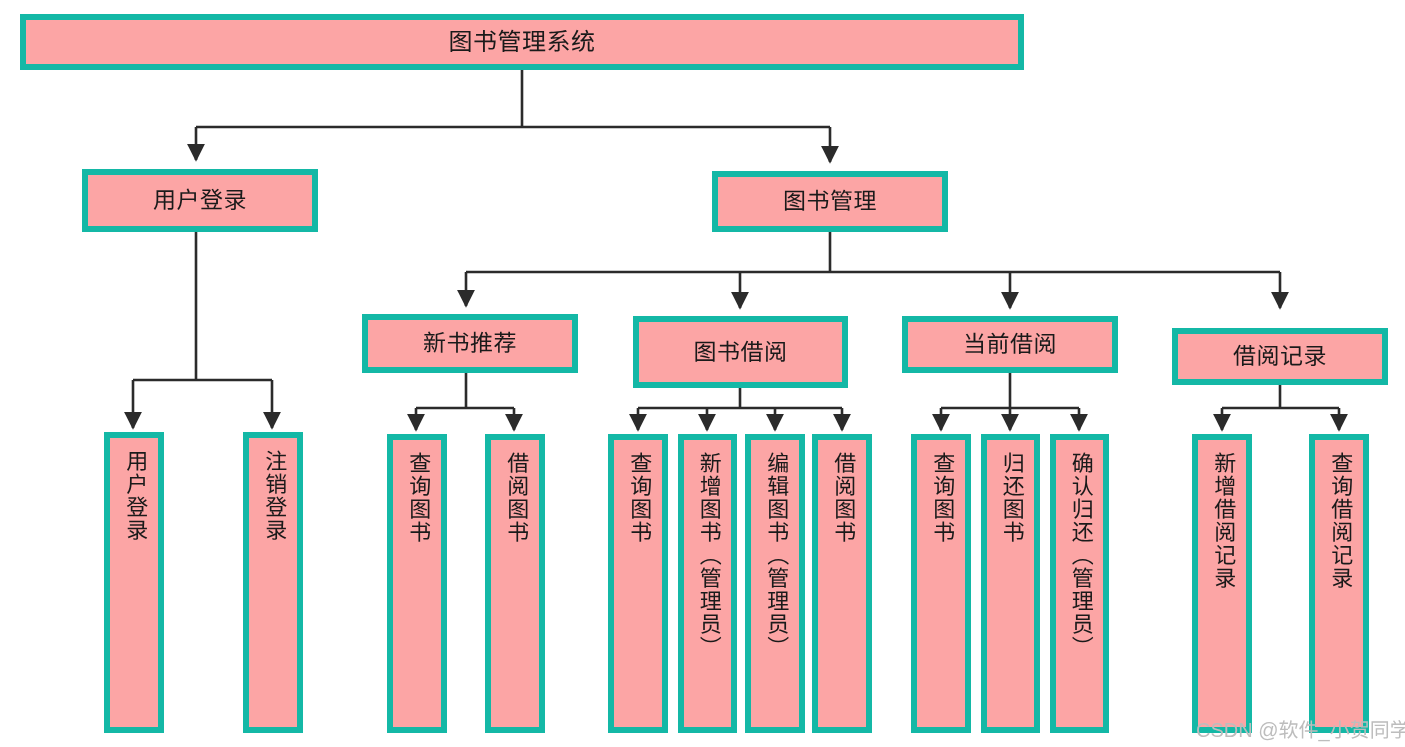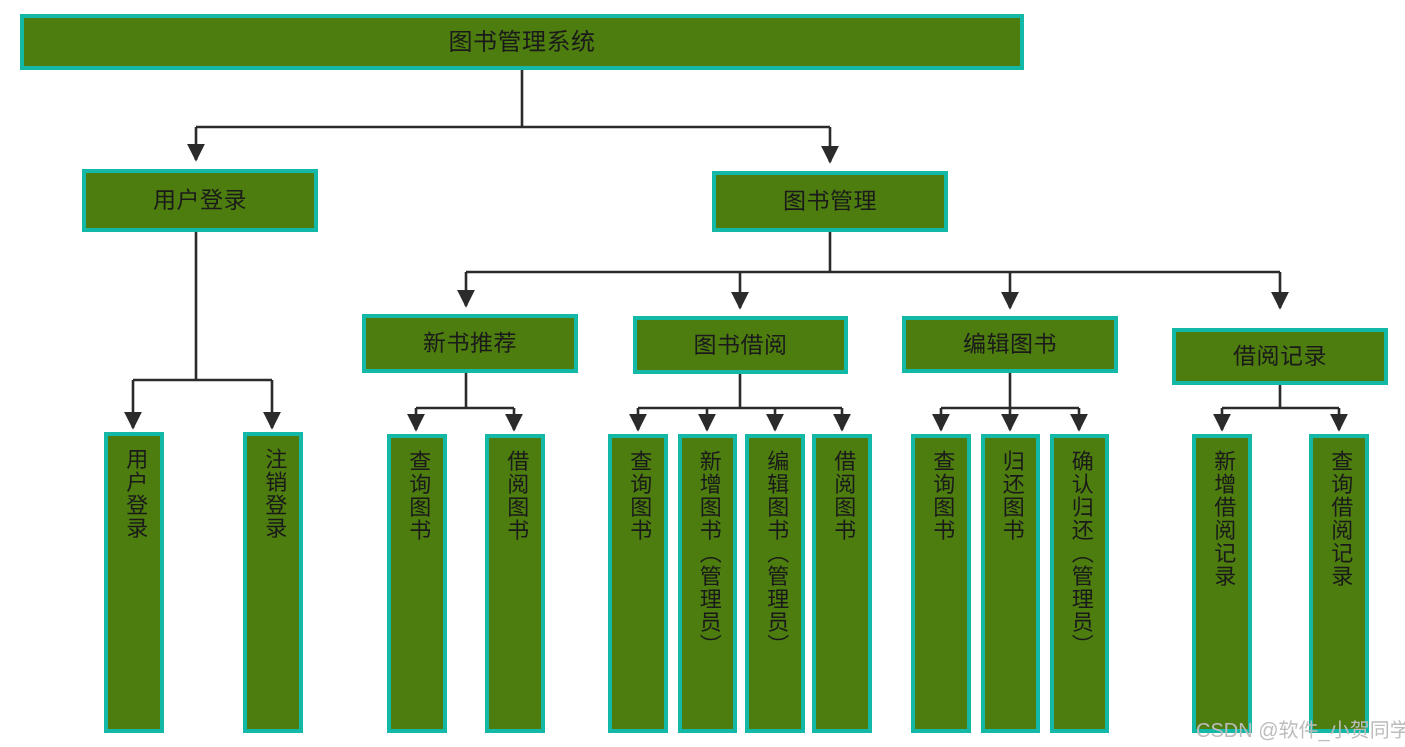--- a/index.html
+++ b/index.html
@@ -22,22 +22,22 @@
     position: absolute;
     left: 0;
     top: 0;
     width: 1405px;
     height: 747px;
     pointer-events: none;
   }
   .node {
     position: absolute;
     box-sizing: border-box;
-    border: 4px solid #14b8a6;
-    background: #4d7c0f;
+    border: 6px solid #14b8a6;
+    background: #fca5a5;
     display: flex;
     align-items: center;
     justify-content: center;
     color: #1a1a1a;
   }
   .node .label {
     display: block;
     text-align: center;
     line-height: 1.08;
     letter-spacing: 0.5px;
@@ -134,26 +134,26 @@
   </div>
 
   <div class="node horiz" style="left:712px; top:171px; width:236px; height:61px;">
     <span class="label">图书管理</span>
   </div>
 
   <div class="node horiz" style="left:362px; top:314px; width:216px; height:59px;">
     <span class="label">新书推荐</span>
   </div>
 
-  <div class="node horiz" style="left:633px; top:316px; width:215px; height:58px;">
+  <div class="node horiz" style="left:633px; top:316px; width:215px; height:72px;">
     <span class="label">图书借阅</span>
   </div>
 
   <div class="node horiz" style="left:902px; top:316px; width:216px; height:57px;">
-    <span class="label">编辑图书</span>
+    <span class="label">当前借阅</span>
   </div>
 
   <div class="node horiz" style="left:1172px; top:328px; width:216px; height:57px;">
     <span class="label">借阅记录</span>
   </div>
 
   <div class="node vert" style="left:104px; top:432px; width:60px; height:301px;">
     <span class="label">用户登录</span>
   </div>
 

